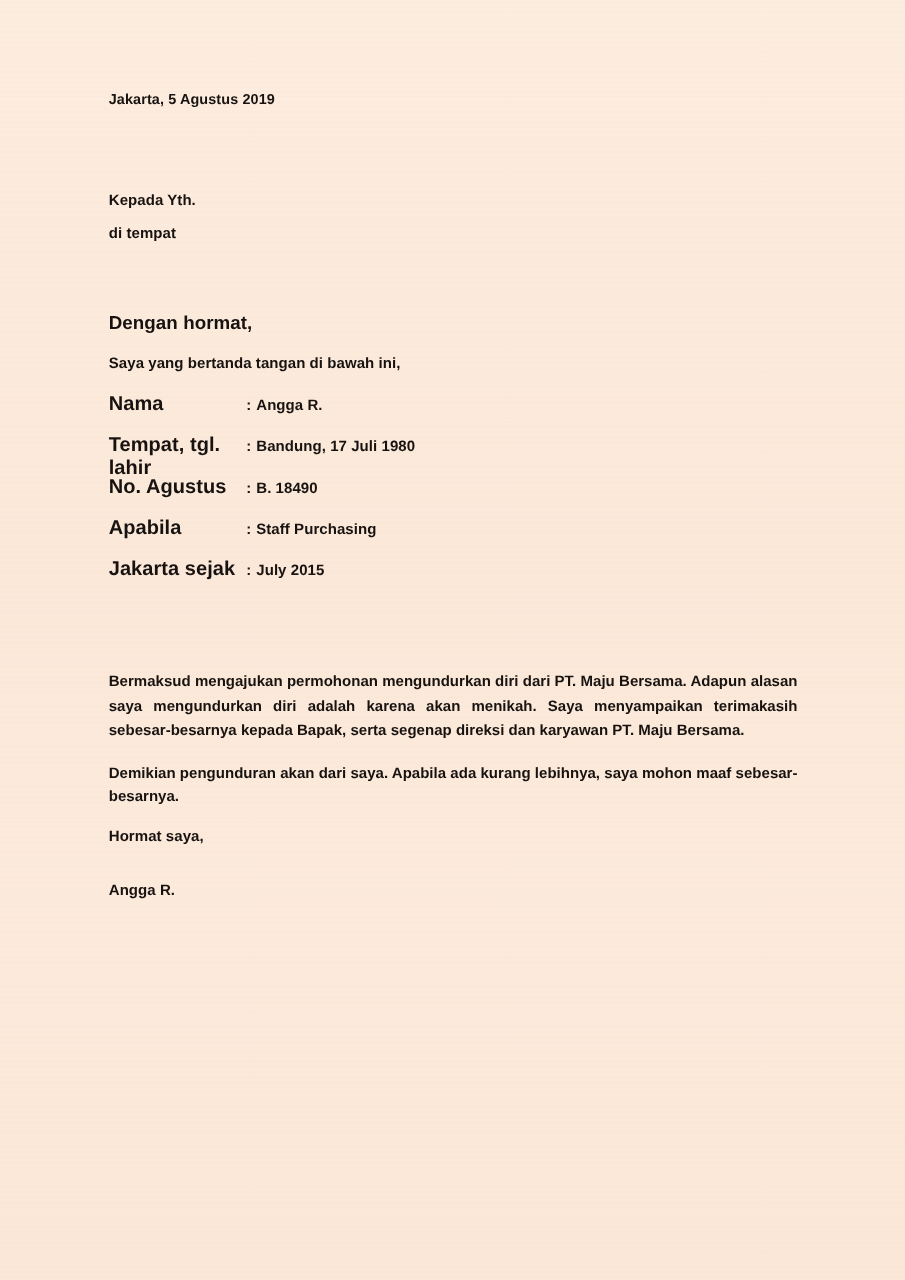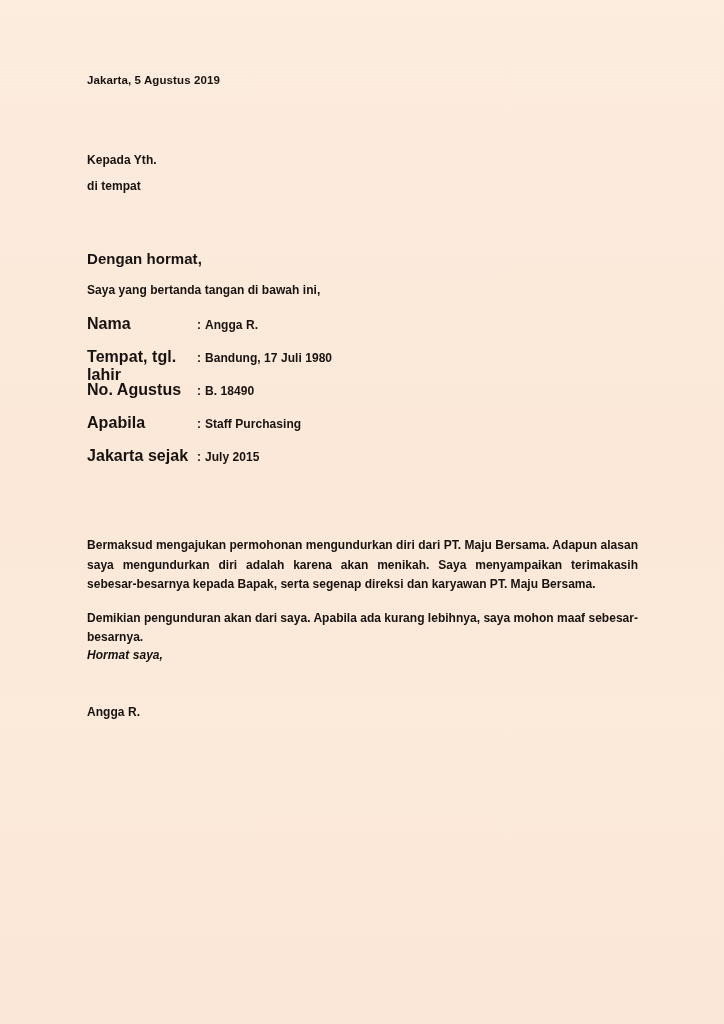--- a/index.html
+++ b/index.html
@@ -133,27 +133,26 @@
     text-justify: inter-word;
     color: #16110e;
     letter-spacing: 0.02px;
     margin: 0 0 14px 0;
   }
   .body-para:last-child {
     margin-bottom: 0;
   }
   .closing {
     position: absolute;
-    top: 648px;
-    left: 0;
-    font-size: 12px;
-    font-weight: 700;
-    color: #16110e;
-    letter-spacing: 0.05px;
-    font-style: italic;
+    top: 662px;
+    left: 0;
+    font-size: 12px;
+    font-weight: 700;
+    color: #16110e;
+    letter-spacing: 0.05px;
   }
   .signer {
     position: absolute;
     top: 705px;
     left: 0;
     font-size: 12px;
     font-weight: 700;
     color: #16110e;
     letter-spacing: 0.05px;
   }

